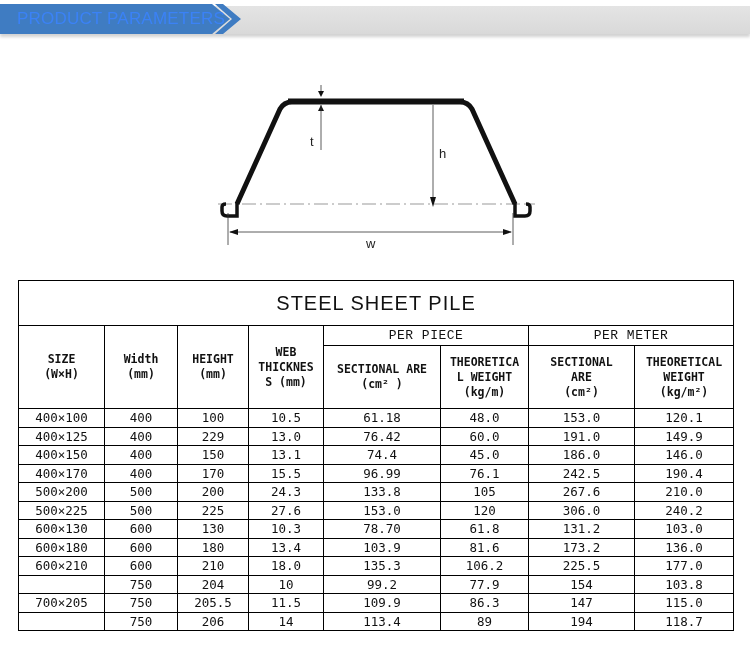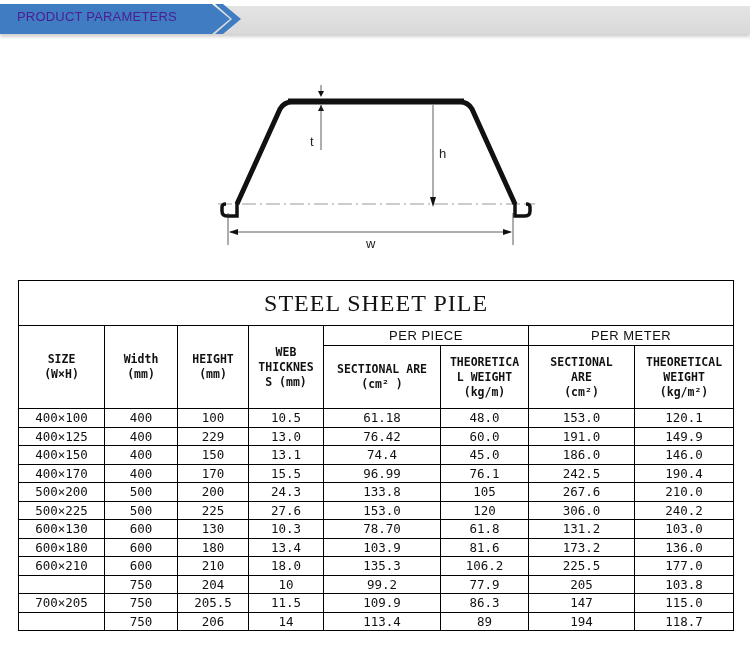--- a/index.html
+++ b/index.html
@@ -3,27 +3,27 @@
 <meta charset="utf-8">
 <style>
   html, body { margin:0; padding:0; background:#ffffff; }
   body { width:750px; height:649px; position:relative; overflow:hidden; font-family:"DejaVu Serif", serif; }
   .banner { position:absolute; left:0; top:4px; width:750px; height:32px; }
   .banner-bg { position:absolute; left:0; top:2px; width:750px; height:28px; background:linear-gradient(#e4e4e4,#d9d9d9); box-shadow:0 3px 3px rgba(0,0,0,0.18); }
   .banner-blue { position:absolute; left:0; top:0; width:230px; height:30px; background:#3f7cc2;
     clip-path: polygon(0 0, 212px 0, 230px 15px, 212px 30px, 0 30px); box-shadow:0 3px 3px rgba(0,0,0,0.2); }
   .banner-chev { position:absolute; left:215px; top:0; width:28px; height:30px; background:#3f7cc2;
     clip-path: polygon(0 0, 8px 0, 26px 15px, 8px 30px, 0 30px, 17px 15px); }
-  .banner-title { position:absolute; left:17px; top:5px; color:#4c1d95; font-family:"Liberation Sans", sans-serif; font-size:13px; letter-spacing:0.2px; }
+  .banner-title { position:absolute; left:17px; top:5px; color:#3b82f6; font-family:"Liberation Sans", sans-serif; font-size:17px; letter-spacing:0.2px; }
   .diagram { position:absolute; left:210px; top:85px; width:330px; height:170px; }
   table.spec { position:absolute; left:18px; top:280px; border-collapse:collapse; width:715px; table-layout:fixed; }
   table.spec td { border:1.5px solid #000; text-align:center; vertical-align:middle; padding:0; color:#111; }
-  .title-cell { height:44px; font-size:24px; letter-spacing:1px; font-family:Liberation Serif, serif;border-radius:21px; }
+  .title-cell { height:44px; font-size:20px; letter-spacing:1px; font-family:Liberation Sans, sans-serif;border-radius:21px; }
   .hdr { font-family:"DejaVu Sans Mono", monospace; font-weight:bold; font-size:11.5px; line-height:15px; }
-  .grp { font-family:Liberation Sans, sans-serif; font-size:13px; height:19px; letter-spacing:0.5px; }
+  .grp { font-family:Liberation Mono, monospace; font-size:13px; height:19px; letter-spacing:0.5px; }
   .data td { font-family:"DejaVu Sans Mono", monospace; font-size:12.5px; height:17.5px; line-height:17px; }
 </style>
 </head>
 <body>
 
 <div class="banner">
   <div class="banner-bg"></div>
   <div class="banner-blue"></div>
   <div class="banner-chev"></div>
   <div class="banner-title">PRODUCT PARAMETERS</div>
@@ -208,21 +208,21 @@
         <td>225.5</td>
         <td>177.0</td>
       </tr>
     <tr>
         <td></td>
         <td>750</td>
         <td>204</td>
         <td>10</td>
         <td>99.2</td>
         <td>77.9</td>
-        <td>205</td>
+        <td>154</td>
         <td>103.8</td>
       </tr>
     <tr>
         <td>700×205</td>
         <td>750</td>
         <td>205.5</td>
         <td>11.5</td>
         <td>109.9</td>
         <td>86.3</td>
         <td>147</td>

